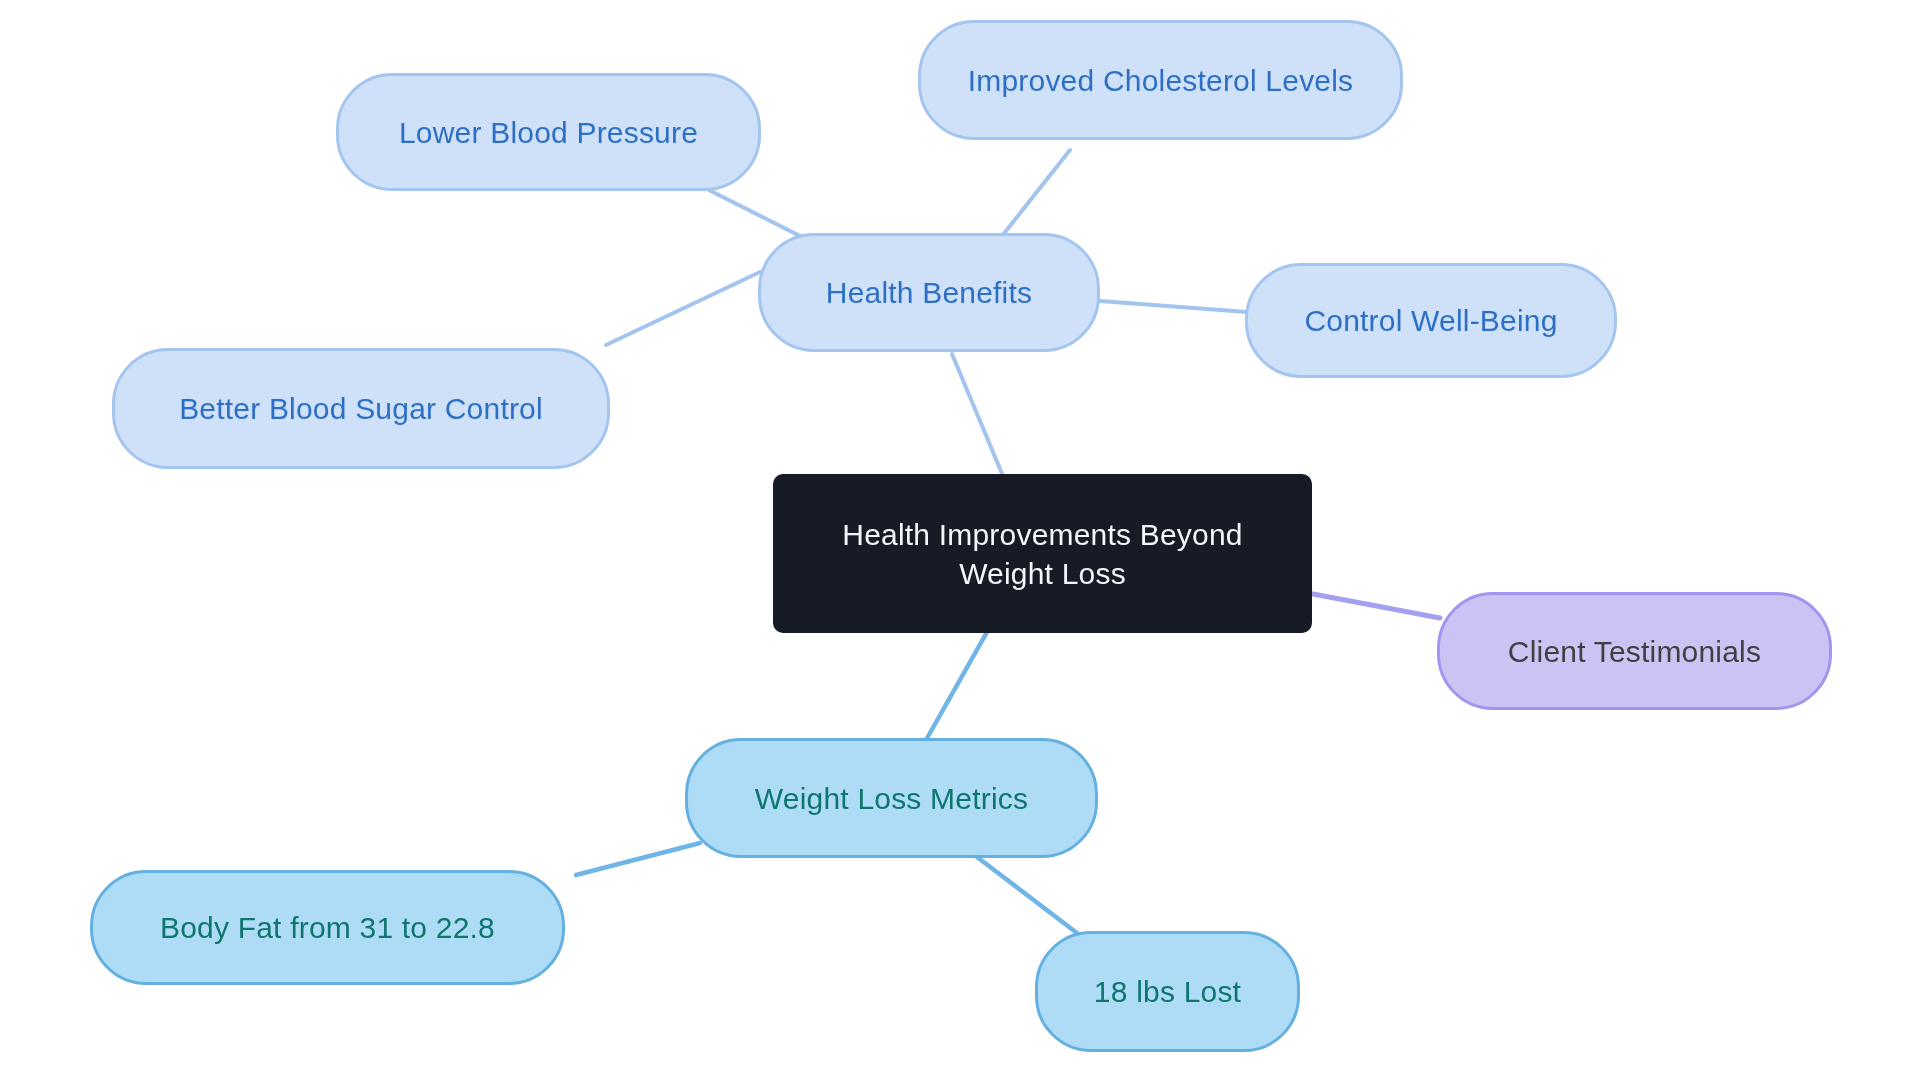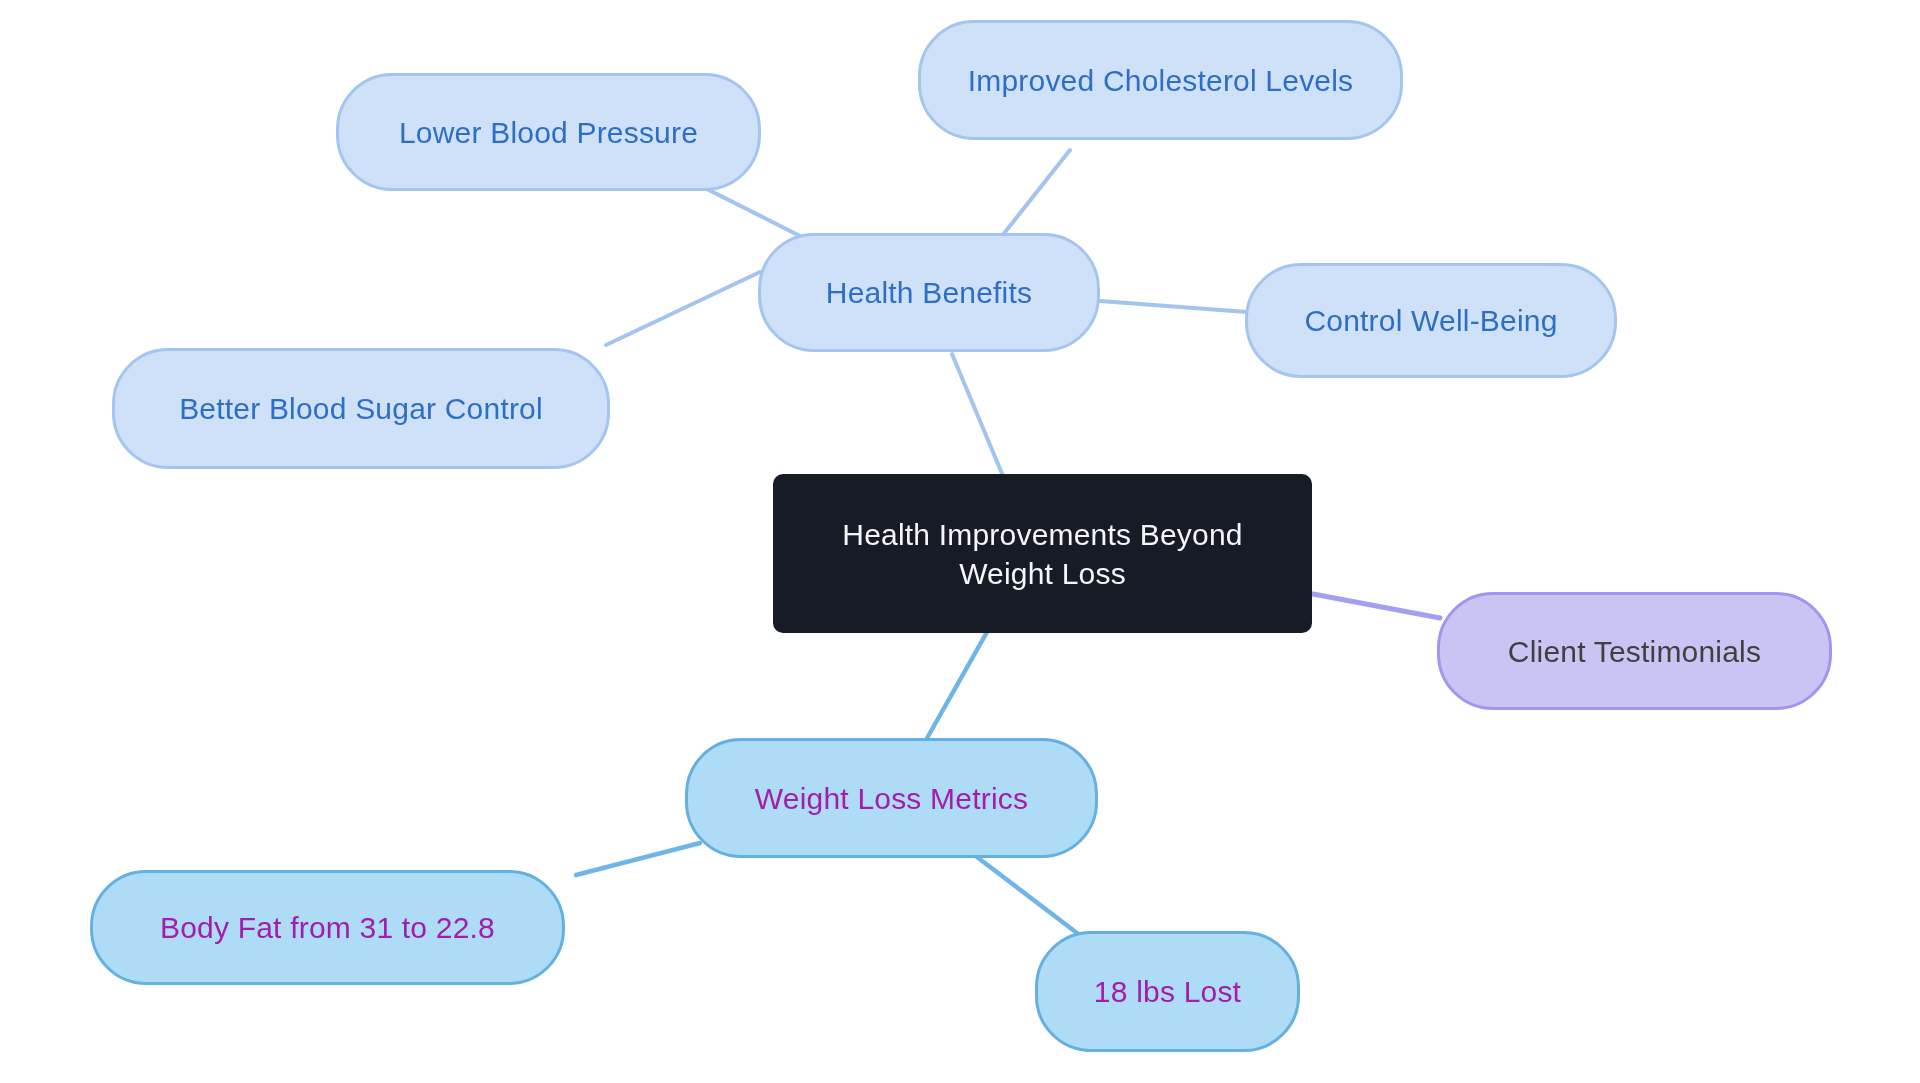--- a/index.html
+++ b/index.html
@@ -41,21 +41,21 @@
   }
   
   .peri {
     background: #cfe1f8;
     border: 3px solid #a3c5f0;
     color: #2d6fc4;
   }
   .sky {
     background: #aedcf7;
     border: 3px solid #64b0e1;
-    color: #a21caf;
+    color: #0f766e;
   }
   .purp {
     background: #c9c4f4;
     border: 3px solid #a195ef;
     color: #404040;
   }
   .central {
     background: #161b25;
     border: none;
     color: #f4f6f9;

